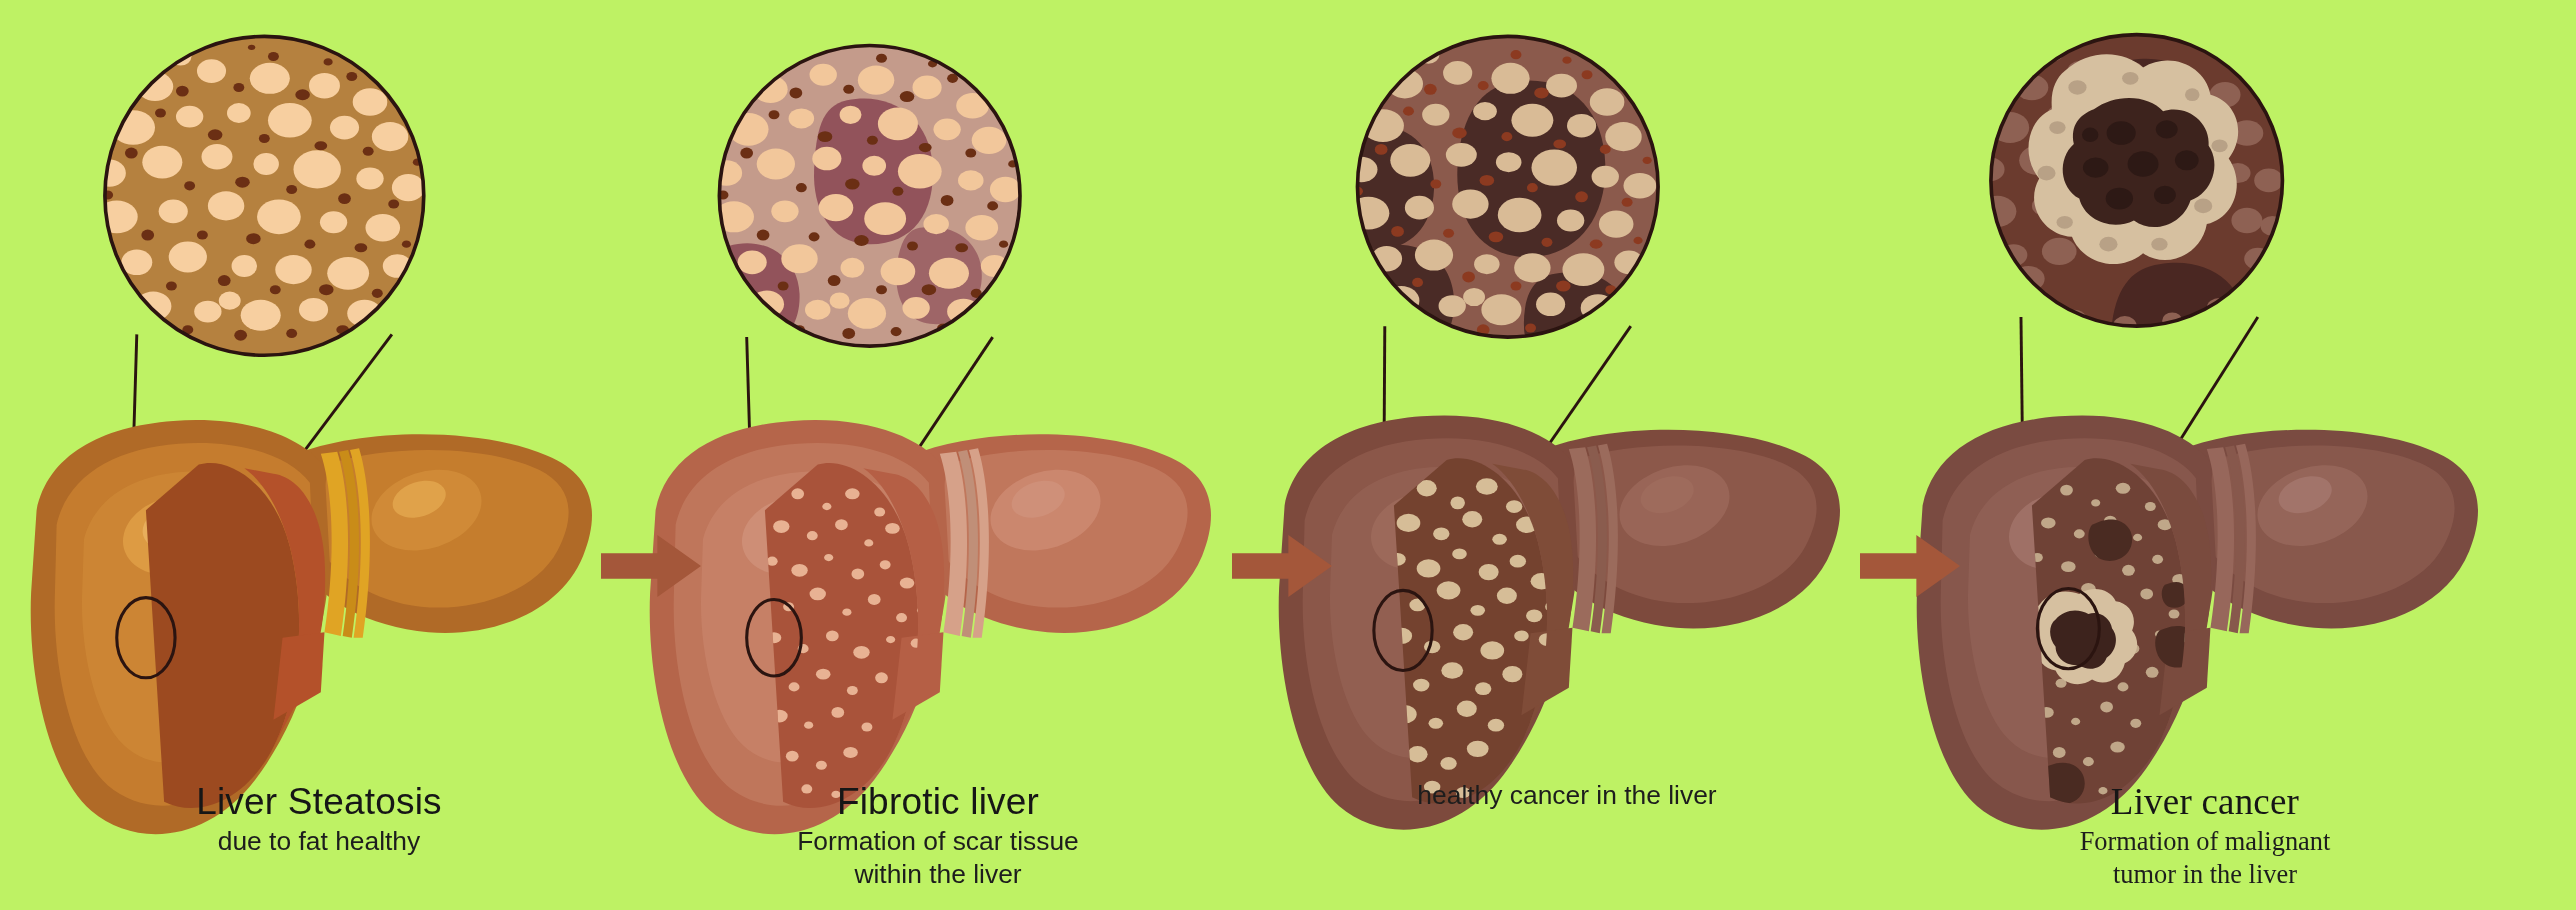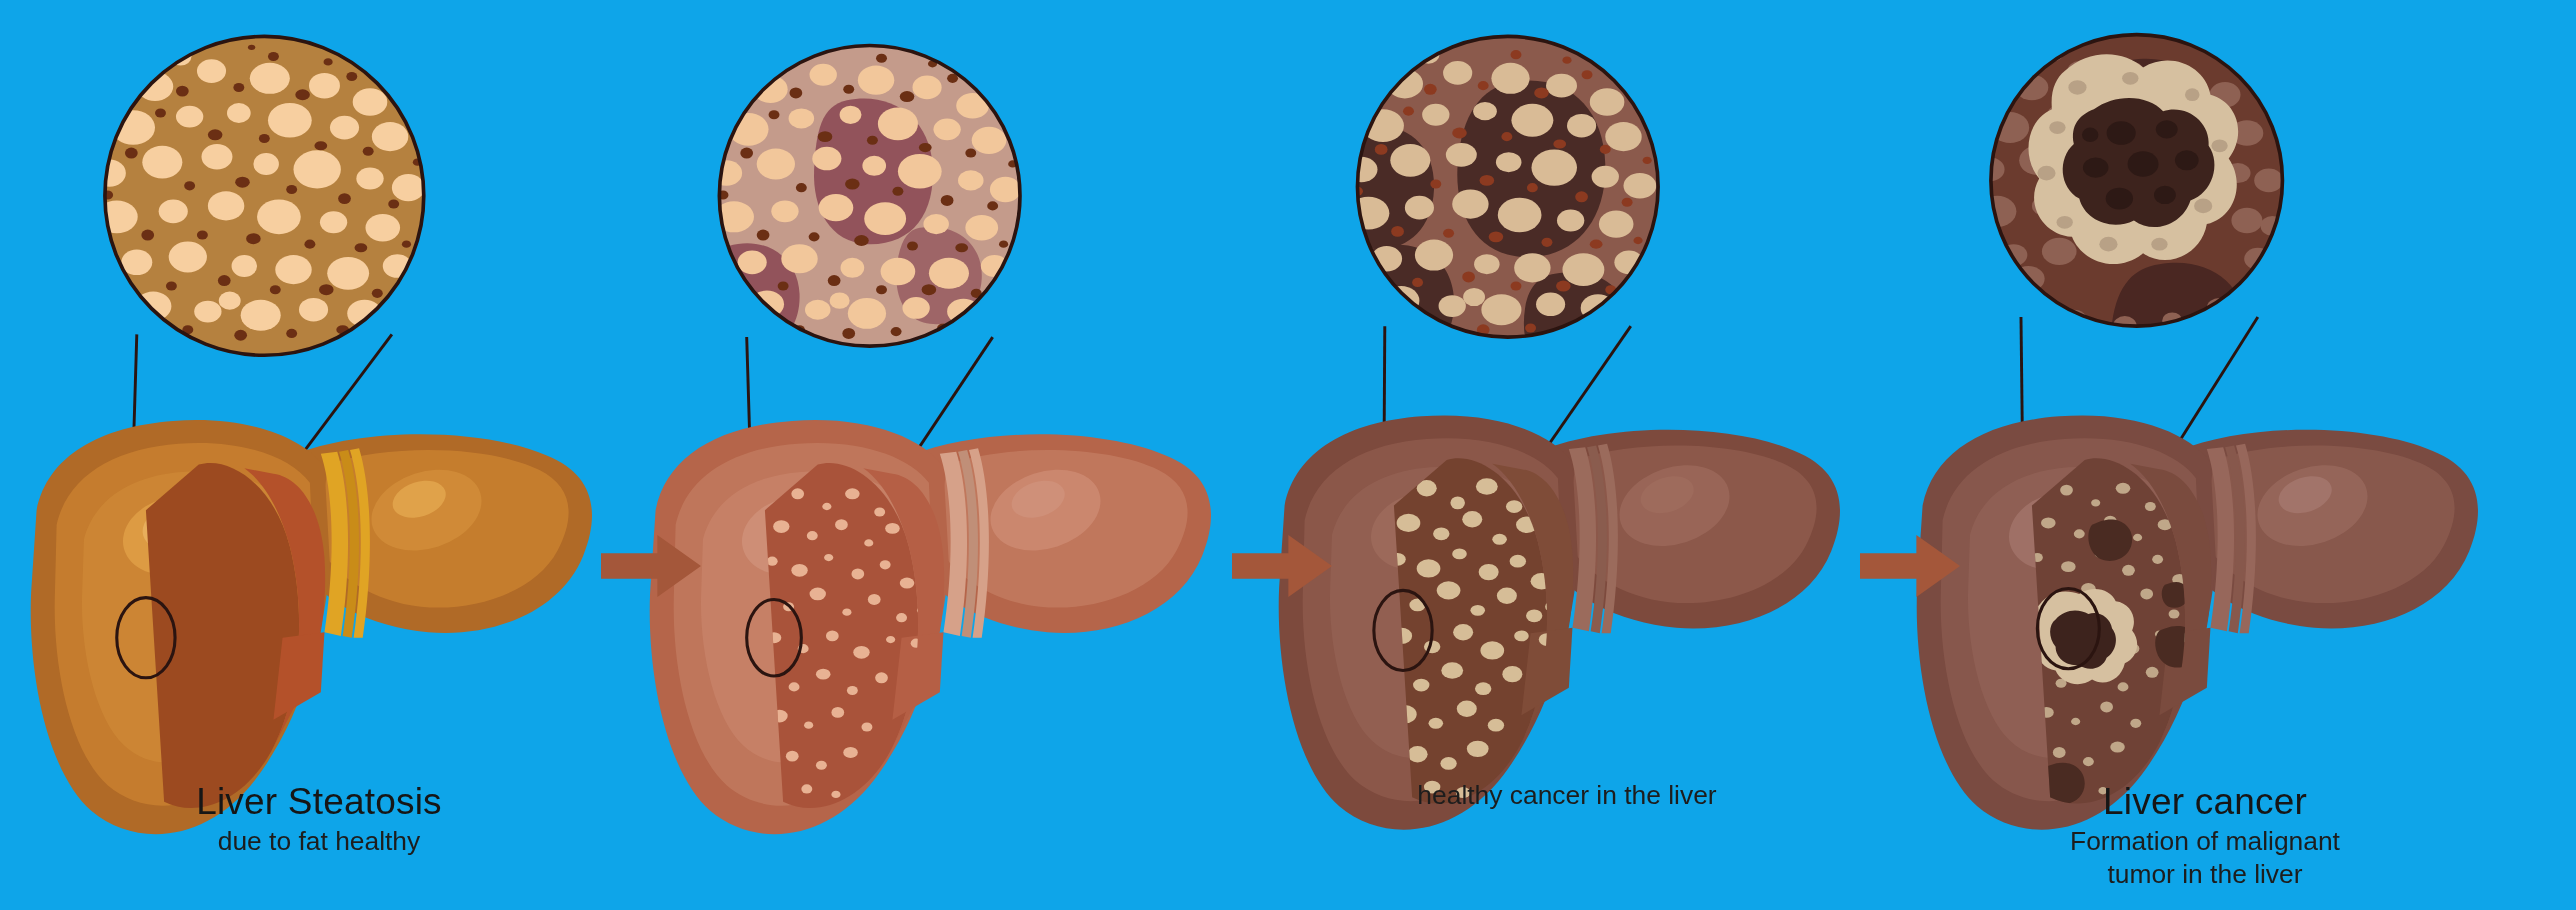--- a/index.html
+++ b/index.html
@@ -12,32 +12,32 @@
     width: 2576px;
     height: 911px;
     font-family: "Liberation Sans", sans-serif;
     overflow: hidden;
     position: relative;
   }
   #stage {
     position: relative;
     width: 2576px;
     height: 911px;
-    background: #0ea5e9;
+    background: #bef264;
   }
   .panel {
     position: absolute;
     top: 0;
     height: 911px;
     width: 638px;
   }
   .panel-1 { left: 0px; }
   .panel-2 { left: 619px; }
   .panel-3 { left: 1248px; }
-  .panel-4 { left: 1886px; }
+  .panel-4 { left: 1886px; font-family: Liberation Serif, serif; }
 
   .arrow {
     position: absolute;
     top: 533px;
     width: 100px;
     height: 66px;
   }
   .arrow-1 { left: 601px; }
   .arrow-2 { left: 1232px; }
   .arrow-3 { left: 1860px; }
@@ -391,20 +391,25 @@
             <ellipse cx="432" cy="180" rx="5" ry="4"></ellipse>
               <ellipse cx="222" cy="386" rx="6" ry="5"></ellipse>
             <ellipse cx="314" cy="390" rx="5" ry="4"></ellipse>
               <ellipse cx="124" cy="118" rx="5" ry="4"></ellipse>
           </g>
         </g>
         <circle cx="275" cy="215" r="165" fill="none" stroke="#2b1410" stroke-width="4"></circle>
       </g>
     </svg>
 
+    <div class="caption cap-2">
+      <div class="title">Fibrotic liver</div>
+      <div class="sub">Formation of scar tissue</div>
+      <div class="sub">within the liver</div>
+    </div>
   </div>
 
   <div class="panel panel-3">
     <svg width="638" height="911" viewBox="0 0 700 1000">
       <defs>
         <clipPath id="clipCirc3">
             <circle cx="285" cy="205" r="165"></circle>
           </clipPath>
         <clipPath id="clipCut3">
             <path d="M218 505 C 250 495, 300 525, 318 595 C 336 667, 330 755, 300 815 C 272 871, 220 895, 180 875 L 160 555 Z"></path>

